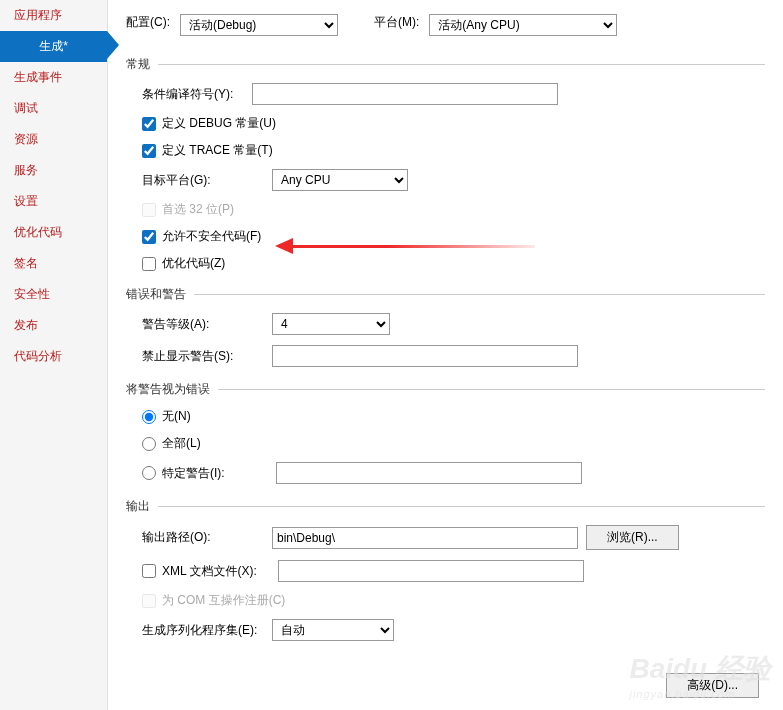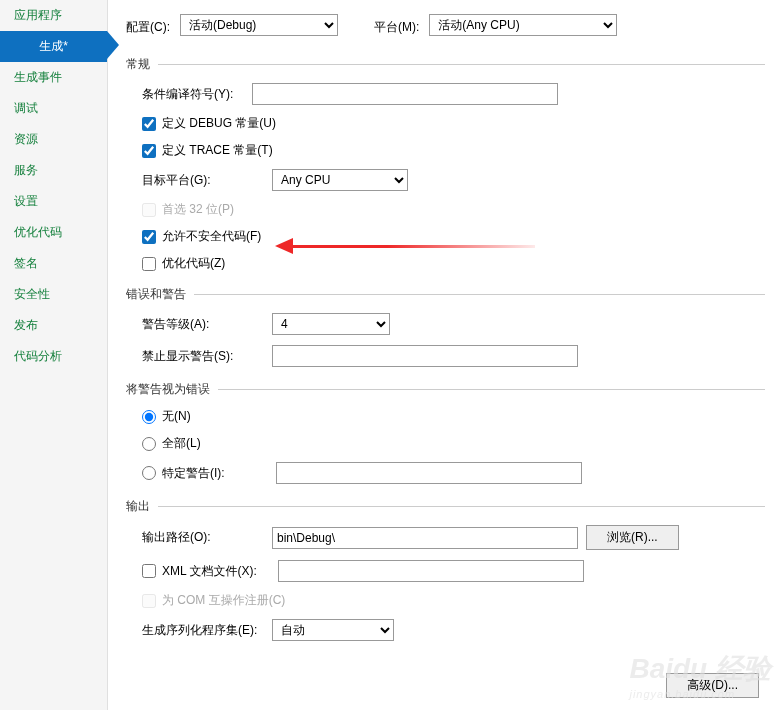--- a/index.html
+++ b/index.html
@@ -1,23 +1,23 @@
 <!DOCTYPE html>
 <html><head>
 <meta charset="utf-8">
 <style>
 * { box-sizing: border-box; margin: 0; padding: 0; }
 body { font-family: "Microsoft YaHei", "Segoe UI", sans-serif; font-size: 12px; background: #fff; width: 783px; height: 710px; overflow: hidden; position: relative; }
 .container { display: flex; height: 100%; }
 .sidebar { width: 108px; background: #f5f5f5; border-right: 1px solid #e0e0e0; }
-.sidebar-item { padding: 7px 14px; cursor: pointer; color: #15803d; position: relative; }
+.sidebar-item { padding: 7px 14px; cursor: pointer; color: #b91c1c; position: relative; }
 .sidebar-item.active { background: #0e70c0; color: #fff; text-align: center; }
 .sidebar-item.active::after { content: ""; position: absolute; right: -12px; top: 0; width: 0; height: 0; border-top: 14px solid transparent; border-bottom: 14px solid transparent; border-left: 12px solid #0e70c0; }
 .main { flex: 1; padding: 14px 18px; overflow-y: auto; }
-.top-row { display: flex; align-items: flex-end; gap: 8px; margin-bottom: 20px; }
+.top-row { display: flex; align-items: flex-start; gap: 8px; margin-bottom: 20px; }
 .top-row label { margin-right: 2px; }
 select, input[type="text"] { border: 1px solid #999; background: #fff; font-family: inherit; font-size: 12px; padding: 2px 4px; height: 22px; }
 .section { margin-bottom: 14px; }
 .section-header { display: flex; align-items: center; margin-bottom: 10px; }
 .section-title { color: #333; margin-right: 8px; }
 .section-line { flex: 1; height: 1px; background: #ccc; }
 .field-row { display: flex; align-items: center; margin-bottom: 10px; padding-left: 16px; }
 .field-label { width: 110px; }
 .check-row { display: flex; align-items: center; margin-bottom: 10px; padding-left: 16px; gap: 6px; }
 .check-row input[type="checkbox"] { width: 14px; height: 14px; accent-color: #0e70c0; }

